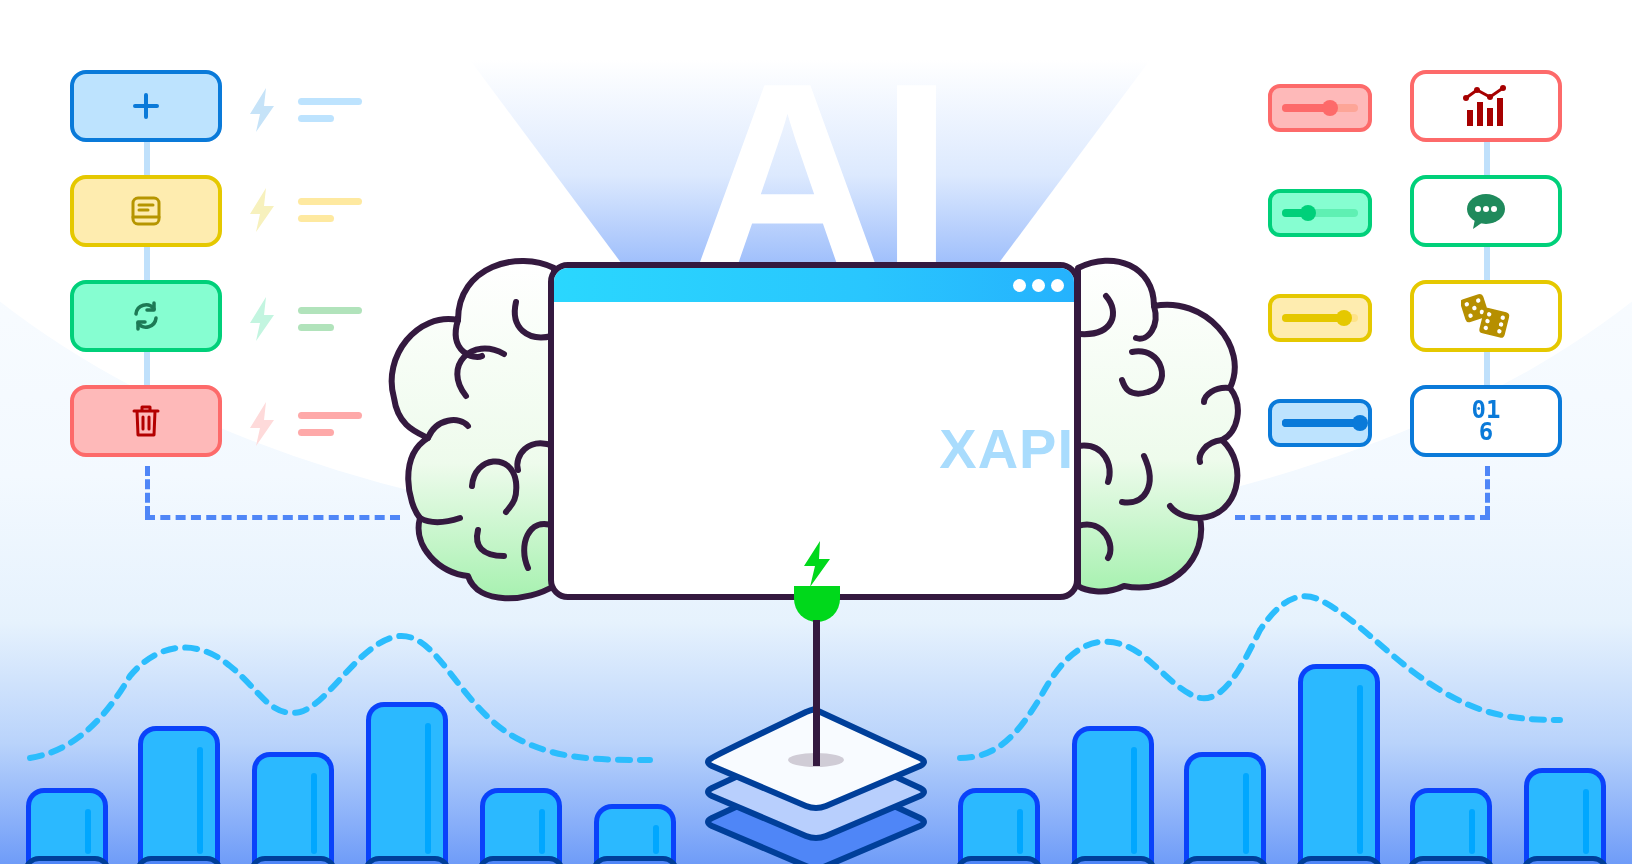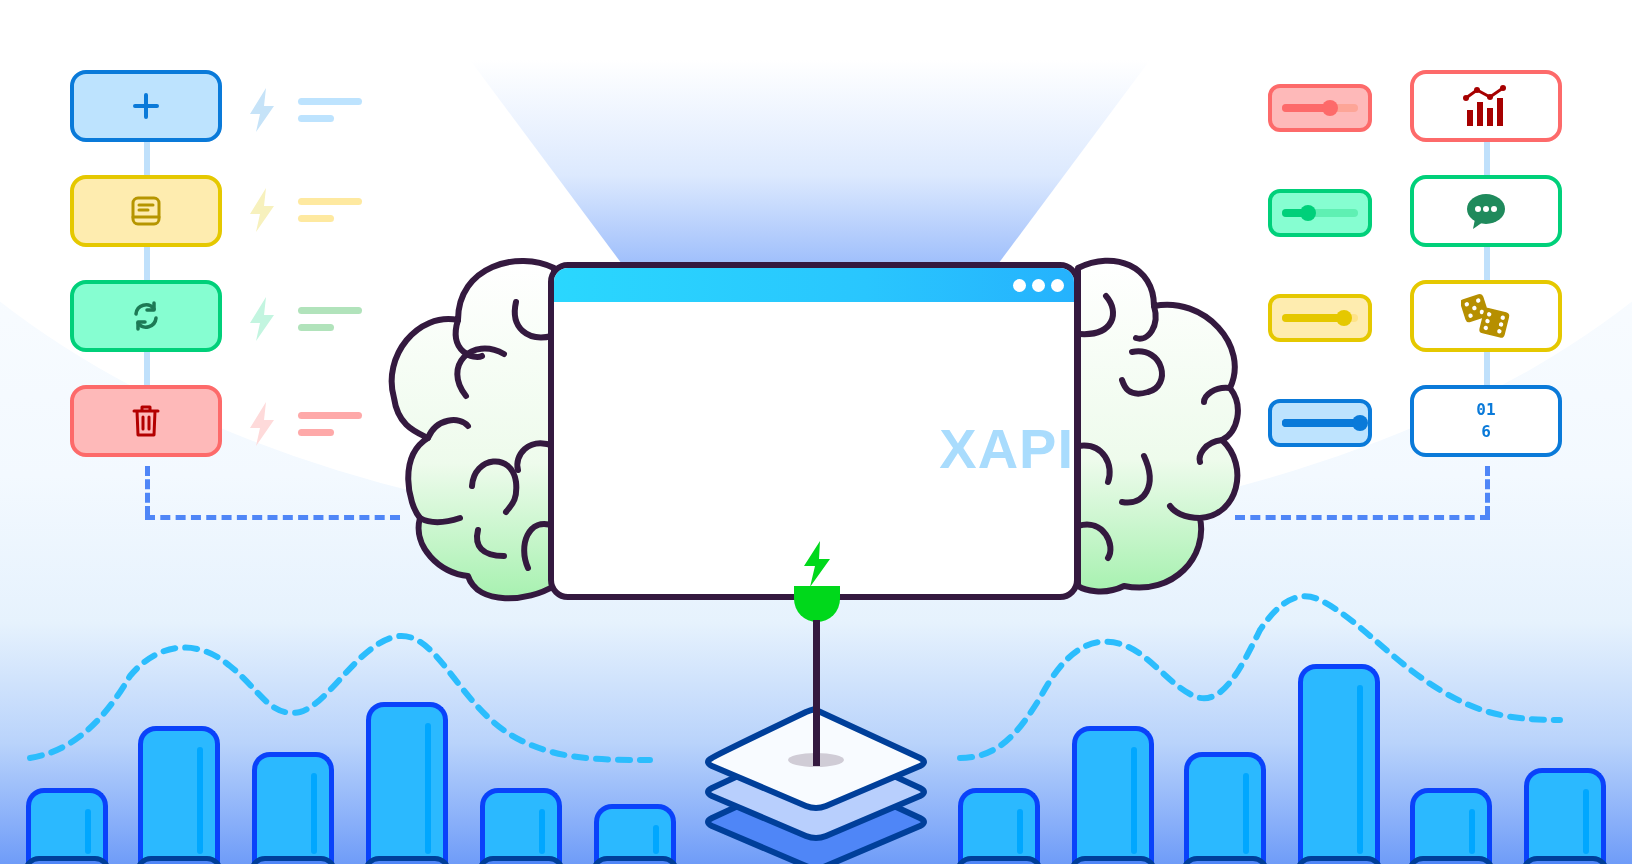--- a/index.html
+++ b/index.html
@@ -70,20 +70,21 @@
     position: absolute; bottom: -14px; width: 88px; height: 22px; border: 5px solid #003f9a;
     border-bottom: none; border-radius: 16px 16px 0 0; background: #4f86f7;
   }
 </style>
 </head>
 <body>
 
 <div class="stage">
   <div class="glow-arc"></div>
   <div class="beam"></div>
+  <div class="ai-text">AI</div>
 
   <div class="col-line" style="left:144px; top:140px; height:250px;"></div>
 
   <div class="card" style="left:70px; top:70px; background:#bde3fe; border-color:#0a7ad9;">
     <svg width="30" height="30" viewBox="0 0 30 30">
         <path d="M15 4v22M4 15h22" stroke="#0a7ad9" stroke-width="4" stroke-linecap="round"></path>
       </svg>
   </div>
   <div class="card" style="left:70px; top:175px; background:#feecaf; border-color:#e5c800;">
     <svg width="32" height="32" viewBox="0 0 32 32">
@@ -181,21 +182,21 @@
           <circle cx="26" cy="24" r="2.2" fill="#fff"></circle>
           <circle cx="40" cy="24" r="2.2" fill="#fff"></circle>
           <circle cx="26" cy="31" r="2.2" fill="#fff"></circle>
           <circle cx="40" cy="31" r="2.2" fill="#fff"></circle>
           <circle cx="26" cy="38" r="2.2" fill="#fff"></circle>
           <circle cx="40" cy="38" r="2.2" fill="#fff"></circle>
         </g>
       </svg>
   </div>
   <div class="card" style="left:1410px; top:385px; background:#ffffff; border-color:#0a7ad9;">
-    <div style="font-family:'DejaVu Sans Mono', monospace; font-weight:700; color:#0a7ad9; font-size:16px; line-height:22px; text-align:center;">
+    <div style="font-family:'DejaVu Sans Mono', monospace; font-weight:700; color:#0a7ad9; font-size:24px; line-height:22px; text-align:center;">
       <div>01</div>
       <div>6</div>
     </div>
   </div>
 
   <div class="slider" style="left:1268px; top:84px; background:#feb9b9; border-color:#fd6a6a;">
     <div class="track" style="background:#fda597;"></div>
     <div class="fill" style="width:48px; background:#fd6a6a;"></div>
     <div class="knob" style="left:50px; background:#fd6a6a;"></div>
   </div>

